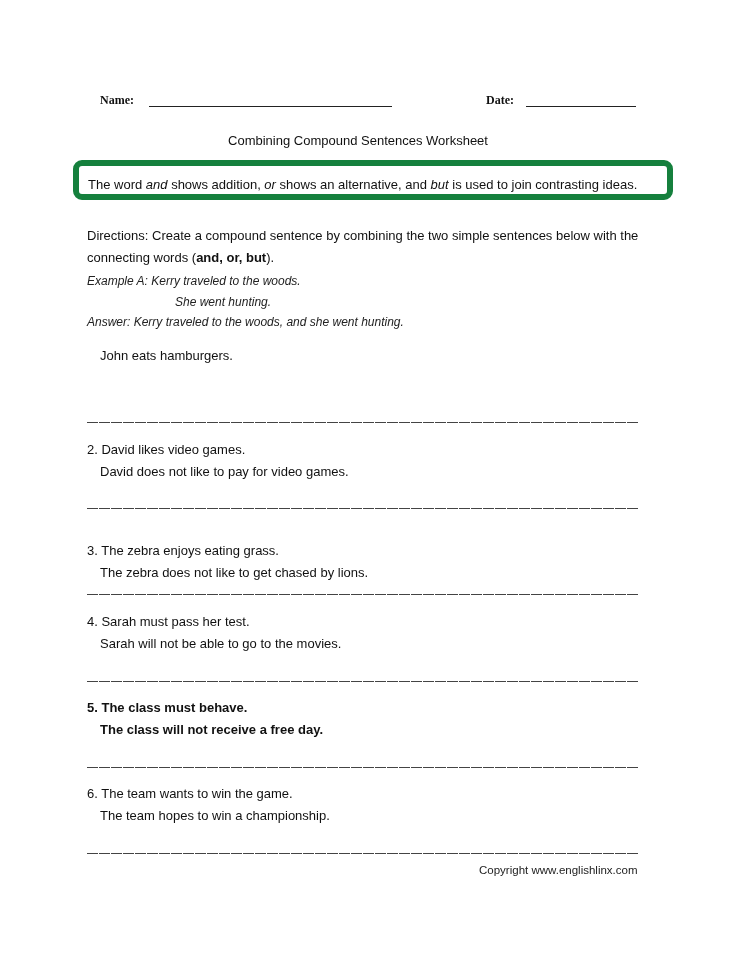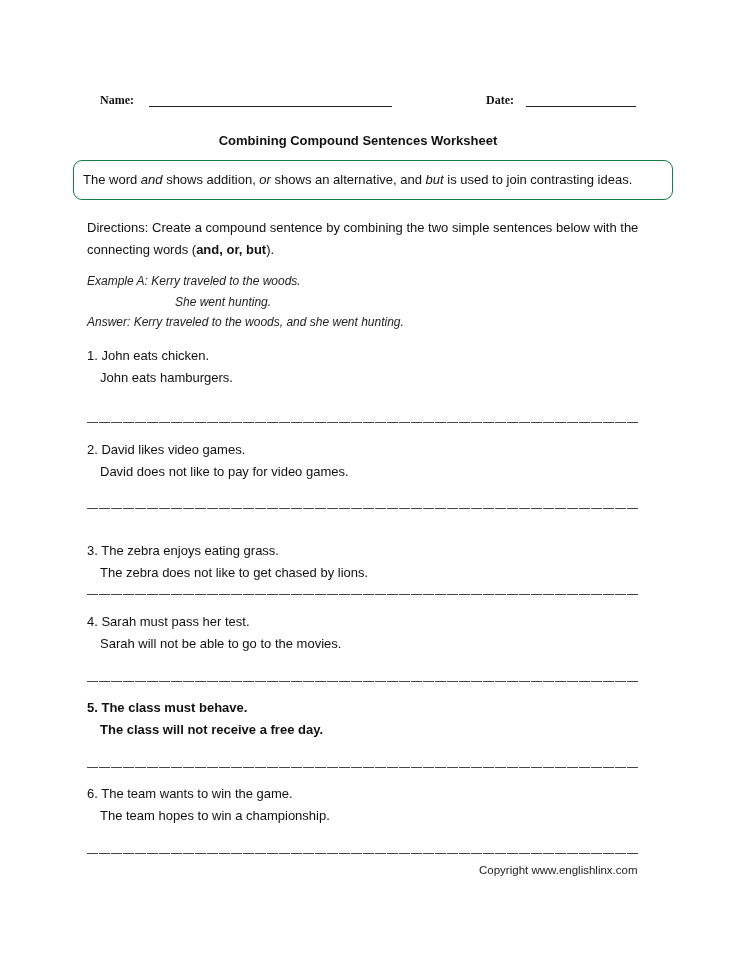--- a/index.html
+++ b/index.html
@@ -27,42 +27,42 @@
       height: 0;
       border-bottom: 1px solid #222;
     }
     .title {
       position: absolute;
       left: 0;
       width: 716px;
       top: 133px;
       text-align: center;
       font-size: 13px;
-      font-weight: bold;
+      font-weight: normal;
       color: #111;
     }
     .note-box {
       position: absolute;
       left: 73px;
       top: 160px;
       width: 600px;
       height: 40px;
       box-sizing: border-box;
-      border: 1px solid #15803d;
+      border: 6px solid #15803d;
       border-radius: 9px;
       font-size: 13px;
       line-height: 38px;
       padding-left: 9px;
       color: #111;
       white-space: nowrap;
     }
     .directions {
       position: absolute;
       left: 87px;
-      top: 217px;
+      top: 225px;
       width: 570px;
       font-size: 13px;
       line-height: 22px;
       color: #111;
     }
     .example {
       position: absolute;
       left: 87px;
       top: 271px;
       font-size: 12px;
@@ -119,21 +119,20 @@
   <span>Directions: Create a compound sentence by combining the two simple sentences below with the connecting words (</span><b>and, or, but</b><span>).</span>
 </div>
 
 <div class="example">
   <span style="display:block;">Example A: Kerry traveled to the woods.</span>
   <span class="indent">She went hunting.</span>
   <span style="display:block;">Answer: Kerry traveled to the woods, and she went hunting.</span>
 </div>
 
 <div class="item" style="top:345px;">
-  <span style="display:block;">1. John eats chicken.</span>
   <span class="second">John eats hamburgers.</span>
 </div>
 <div class="answer-line solid-seg" style="top:422px;"></div>
 
 <div class="item" style="top:439px;">
   <span style="display:block;">2. David likes video games.</span>
   <span class="second">David does not like to pay for video games.</span>
 </div>
 <div class="answer-line solid-seg" style="top:508px;"></div>
 

